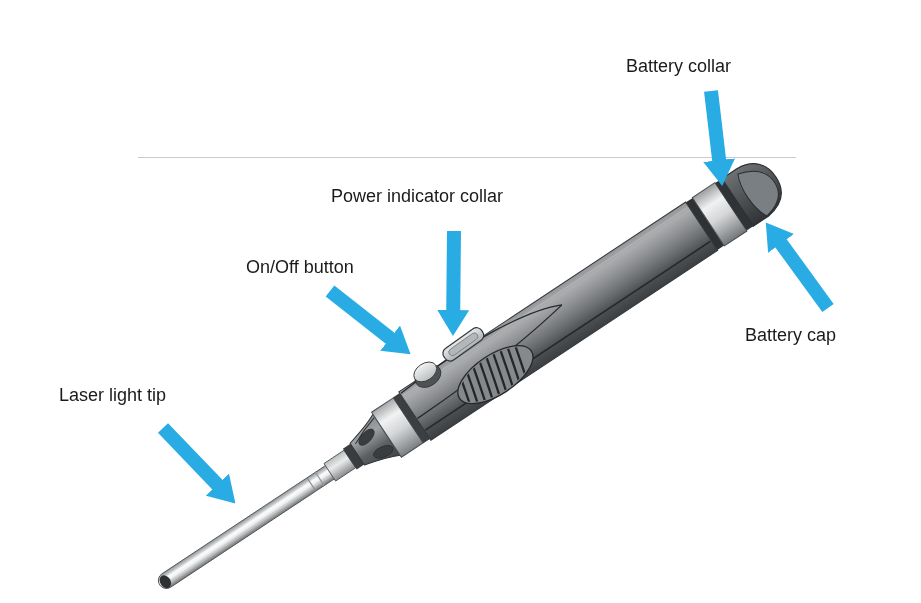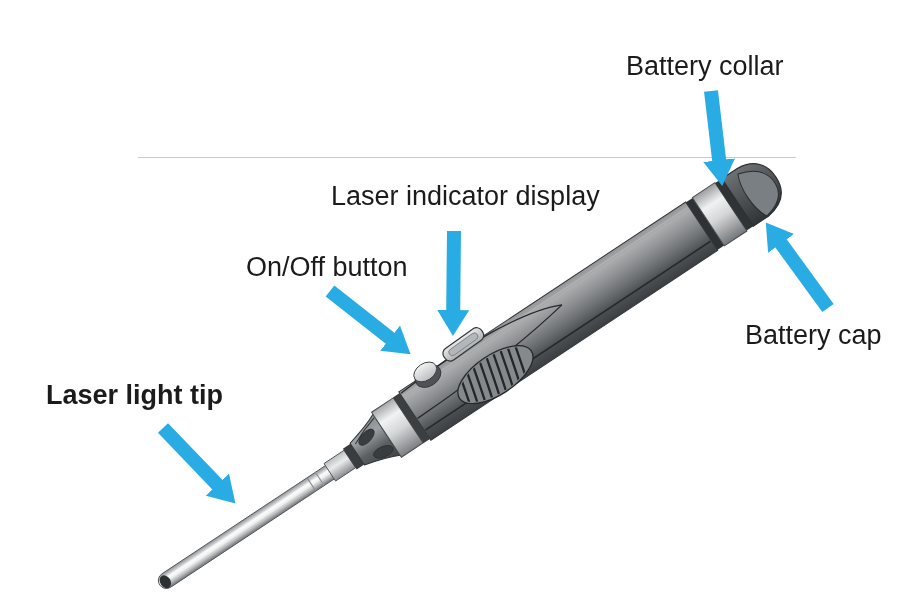--- a/index.html
+++ b/index.html
@@ -19,31 +19,31 @@
     height: 1px;
     background: #c9cacb;
   }
   .diagram-svg {
     position: absolute;
     left: 0;
     top: 0;
   }
   .label {
     position: absolute;
-    font-size: 27px;
+    font-size: 18px;
     line-height: 31px;
     color: #1b1b1b;
     white-space: nowrap;
     letter-spacing: 0px;
   }
   .lbl-battery-collar { left: 626px; top: 51px; }
   .lbl-power-display  { left: 331px; top: 181px; }
   .lbl-onoff-button   { left: 210px; top: 252px; margin-left: 36px; }
   .lbl-battery-cap    { left: 745px; top: 320px; }
-  .lbl-laser-tip      { left: 46px;  top: 380px; font-weight: bold; }
+  .lbl-laser-tip      { left: 59px;  top: 380px; }
 </style>
 </head>
 <body>
 
 <div class="stage">
 
   <div class="divider"></div>
 
   <svg class="diagram-svg" width="921" height="603" viewBox="0 0 921 603">
     <defs>
@@ -170,18 +170,18 @@
     <g stroke="#29ace3" stroke-width="14" fill="none" marker-end="url(#ah)">
       <line x1="711" y1="91" x2="719.4" y2="162.2"></line>
       <line x1="454" y1="231" x2="453.2" y2="312"></line>
       <line x1="330" y1="291" x2="391.7" y2="339.4"></line>
       <line x1="828" y1="308" x2="779.9" y2="241.8"></line>
       <line x1="163" y1="428" x2="218.8" y2="486.1"></line>
     </g>
   </svg>
 
   <div class="label lbl-battery-collar">Battery collar</div>
-  <div class="label lbl-power-display">Laser indicator display</div>
+  <div class="label lbl-power-display">Power indicator collar</div>
   <div class="label lbl-onoff-button">On/Off button</div>
   <div class="label lbl-battery-cap">Battery cap</div>
   <div class="label lbl-laser-tip">Laser light tip</div>
 
 </div>
 
 </body></html>

